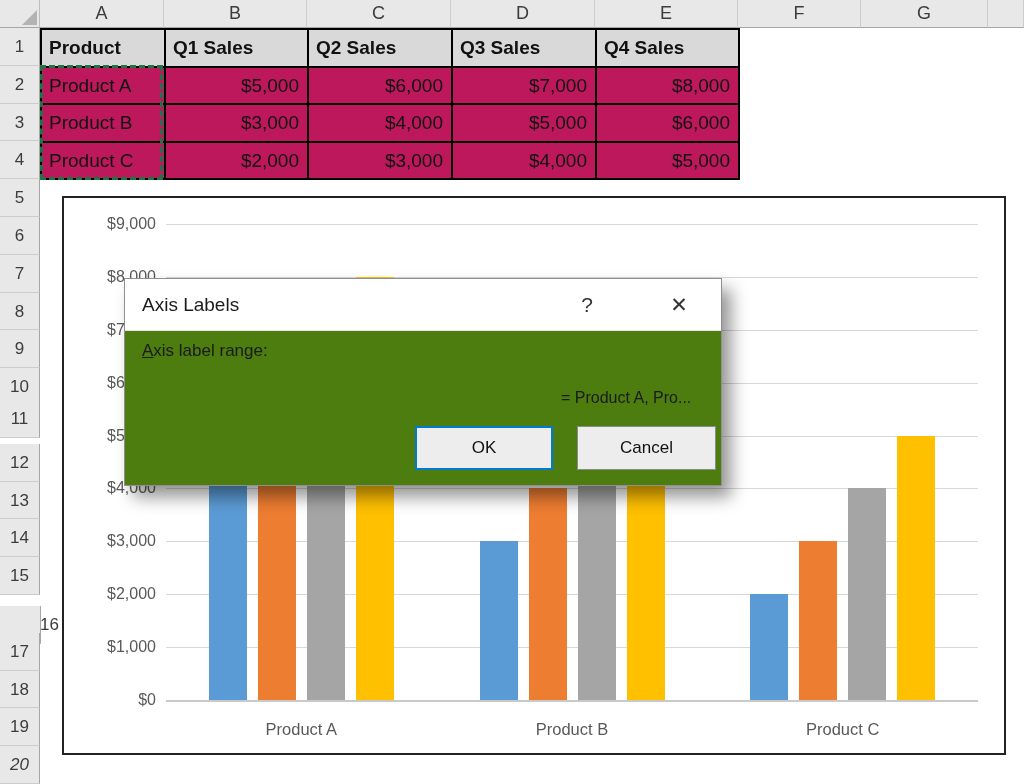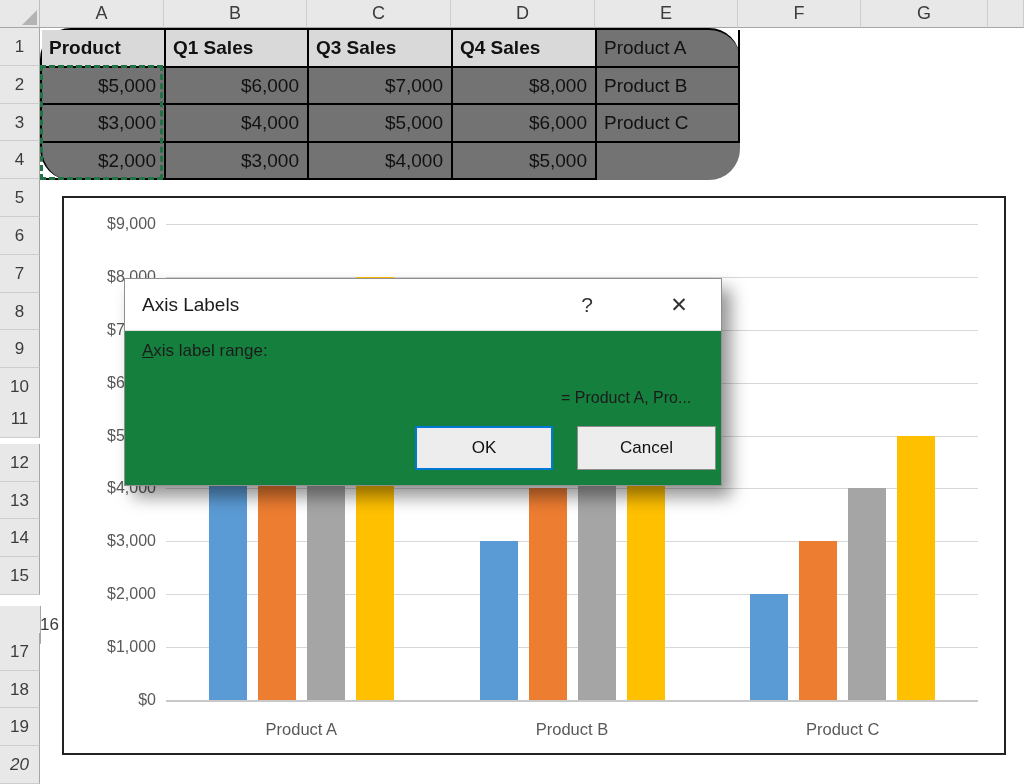--- a/index.html
+++ b/index.html
@@ -26,22 +26,22 @@
   .row-h {
     position:absolute; left:0; width:40px; background:#e8e8e8;
     border-bottom:1px solid #cdcdcd; border-right:1px solid #a6a6a6;
     color:#3c3c3c; font-size:17px; line-height:37px; text-align:center;
   }
 
   
   .data-table {
     position:absolute; left:40px; top:28px; z-index:2;
     display:grid; grid-template-columns:124px 143px 144px 144px 143px;
-    grid-auto-rows:37.5px; background:#737373;
-    border-top:2px solid #000; border-left:2px solid #000;border-radius:31px;
+    grid-auto-rows:37.5px; background:#be185d;
+    border-top:2px solid #000; border-left:2px solid #000;
   }
   .cell {
     border-right:2px solid #000; border-bottom:2px solid #000;
     font-size:19px; line-height:35px; color:#111; white-space:nowrap; overflow:hidden;
   }
   .cell.th { background:#d9d9d9; font-weight:bold; padding-left:7px; }
   .cell.td-name { padding-left:7px; }
   .cell.td-num  { text-align:right; padding-right:8px; }
 
   .ants {
@@ -62,21 +62,21 @@
   }
   .bar { position:absolute; }
   .xlab {
     position:absolute; width:200px; text-align:center;
     font-size:16.5px; color:#595959;
   }
 
   
   .dialog {
     position:absolute; left:124px; top:278px; width:598px; height:208px;
-    background:#15803d; border:1px solid #8f8f8f; z-index:20;
+    background:#4d7c0f; border:1px solid #8f8f8f; z-index:20;
     box-shadow:9px 11px 16px rgba(0,0,0,.42);
   }
   .dlg-title {
     position:absolute; left:0; top:0; right:0; height:52px; background:#fff;
     border-bottom:1px solid #e3e3e3;
   }
   .dlg-title-text {
     position:absolute; left:17px; top:0; line-height:52px; font-size:19px; color:#1b1b1b;
   }
   .dlg-help, .dlg-close {
@@ -154,20 +154,21 @@
       <div class="row-h" style="top: 606px; height: 37.8px; padding-left: 40px;">16</div>
       <div class="row-h" style="top: 632.8px; height: 37.8px;">17</div>
       <div class="row-h" style="top: 670.6px; height: 37.8px;">18</div>
       <div class="row-h" style="top: 708.4px; height: 37.8px;">19</div>
       <div class="row-h" style="top: 746.2px; height: 37.8px; font-style: italic;">20</div>
     </div>
 
   <div class="data-table" id="dataTable">
       <div class="cell th">Product</div>
       <div class="cell th">Q1 Sales</div>
+      <div class="cell th">Q2 Sales</div>
       <div class="cell th">Q3 Sales</div>
       <div class="cell th">Q4 Sales</div>
       <div class="cell td-name">Product A</div>
       <div class="cell td-num">$5,000</div>
       <div class="cell td-num">$6,000</div>
       <div class="cell td-num">$7,000</div>
       <div class="cell td-num">$8,000</div>
       <div class="cell td-name">Product B</div>
       <div class="cell td-num">$3,000</div>
       <div class="cell td-num">$4,000</div>

